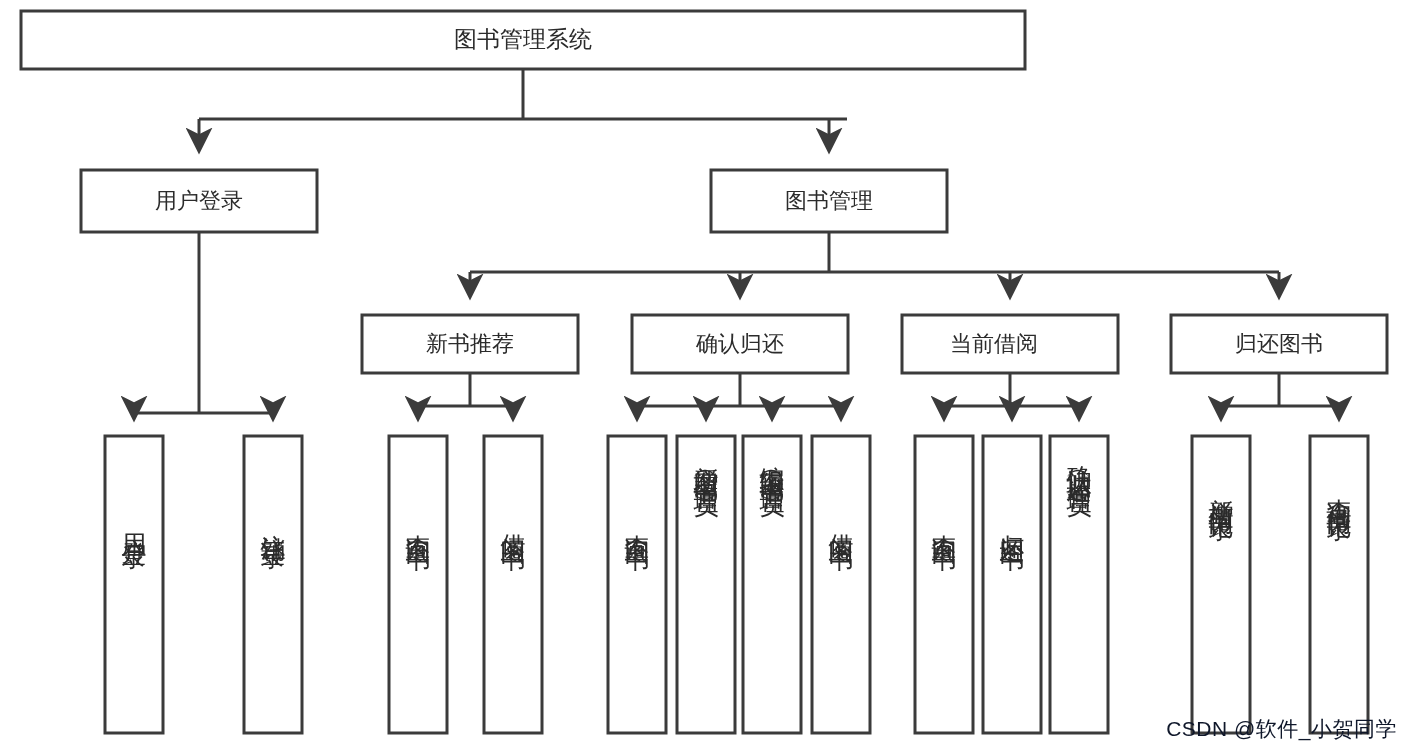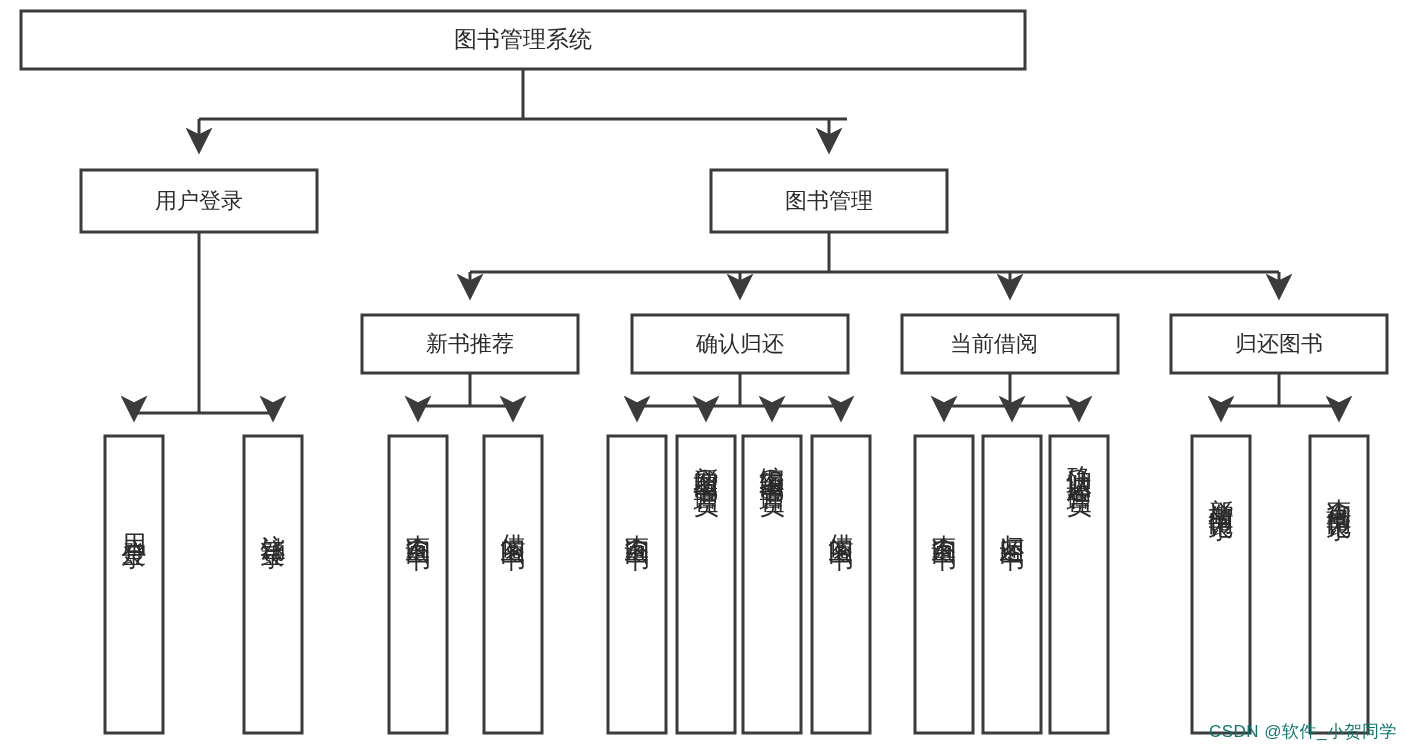--- a/index.html
+++ b/index.html
@@ -35,22 +35,22 @@
     text-orientation:upright;
     font-size:25px;
     letter-spacing:4px;
     color:#2b2b2b;
     line-height:1;
     white-space:nowrap;
   }
   .watermark{
     position:absolute;
     right:8px;bottom:4px;
-    font-size:17px;
-    color:#0f766e;
+    font-size:21px;
+    color:#0f172a;
     letter-spacing:0.5px;
     white-space:nowrap;
   }
 </style>
 </head>
 <body>
 
 <div id="diagram-root">
 
   <svg class="flow" viewBox="0 0 1405 747">

